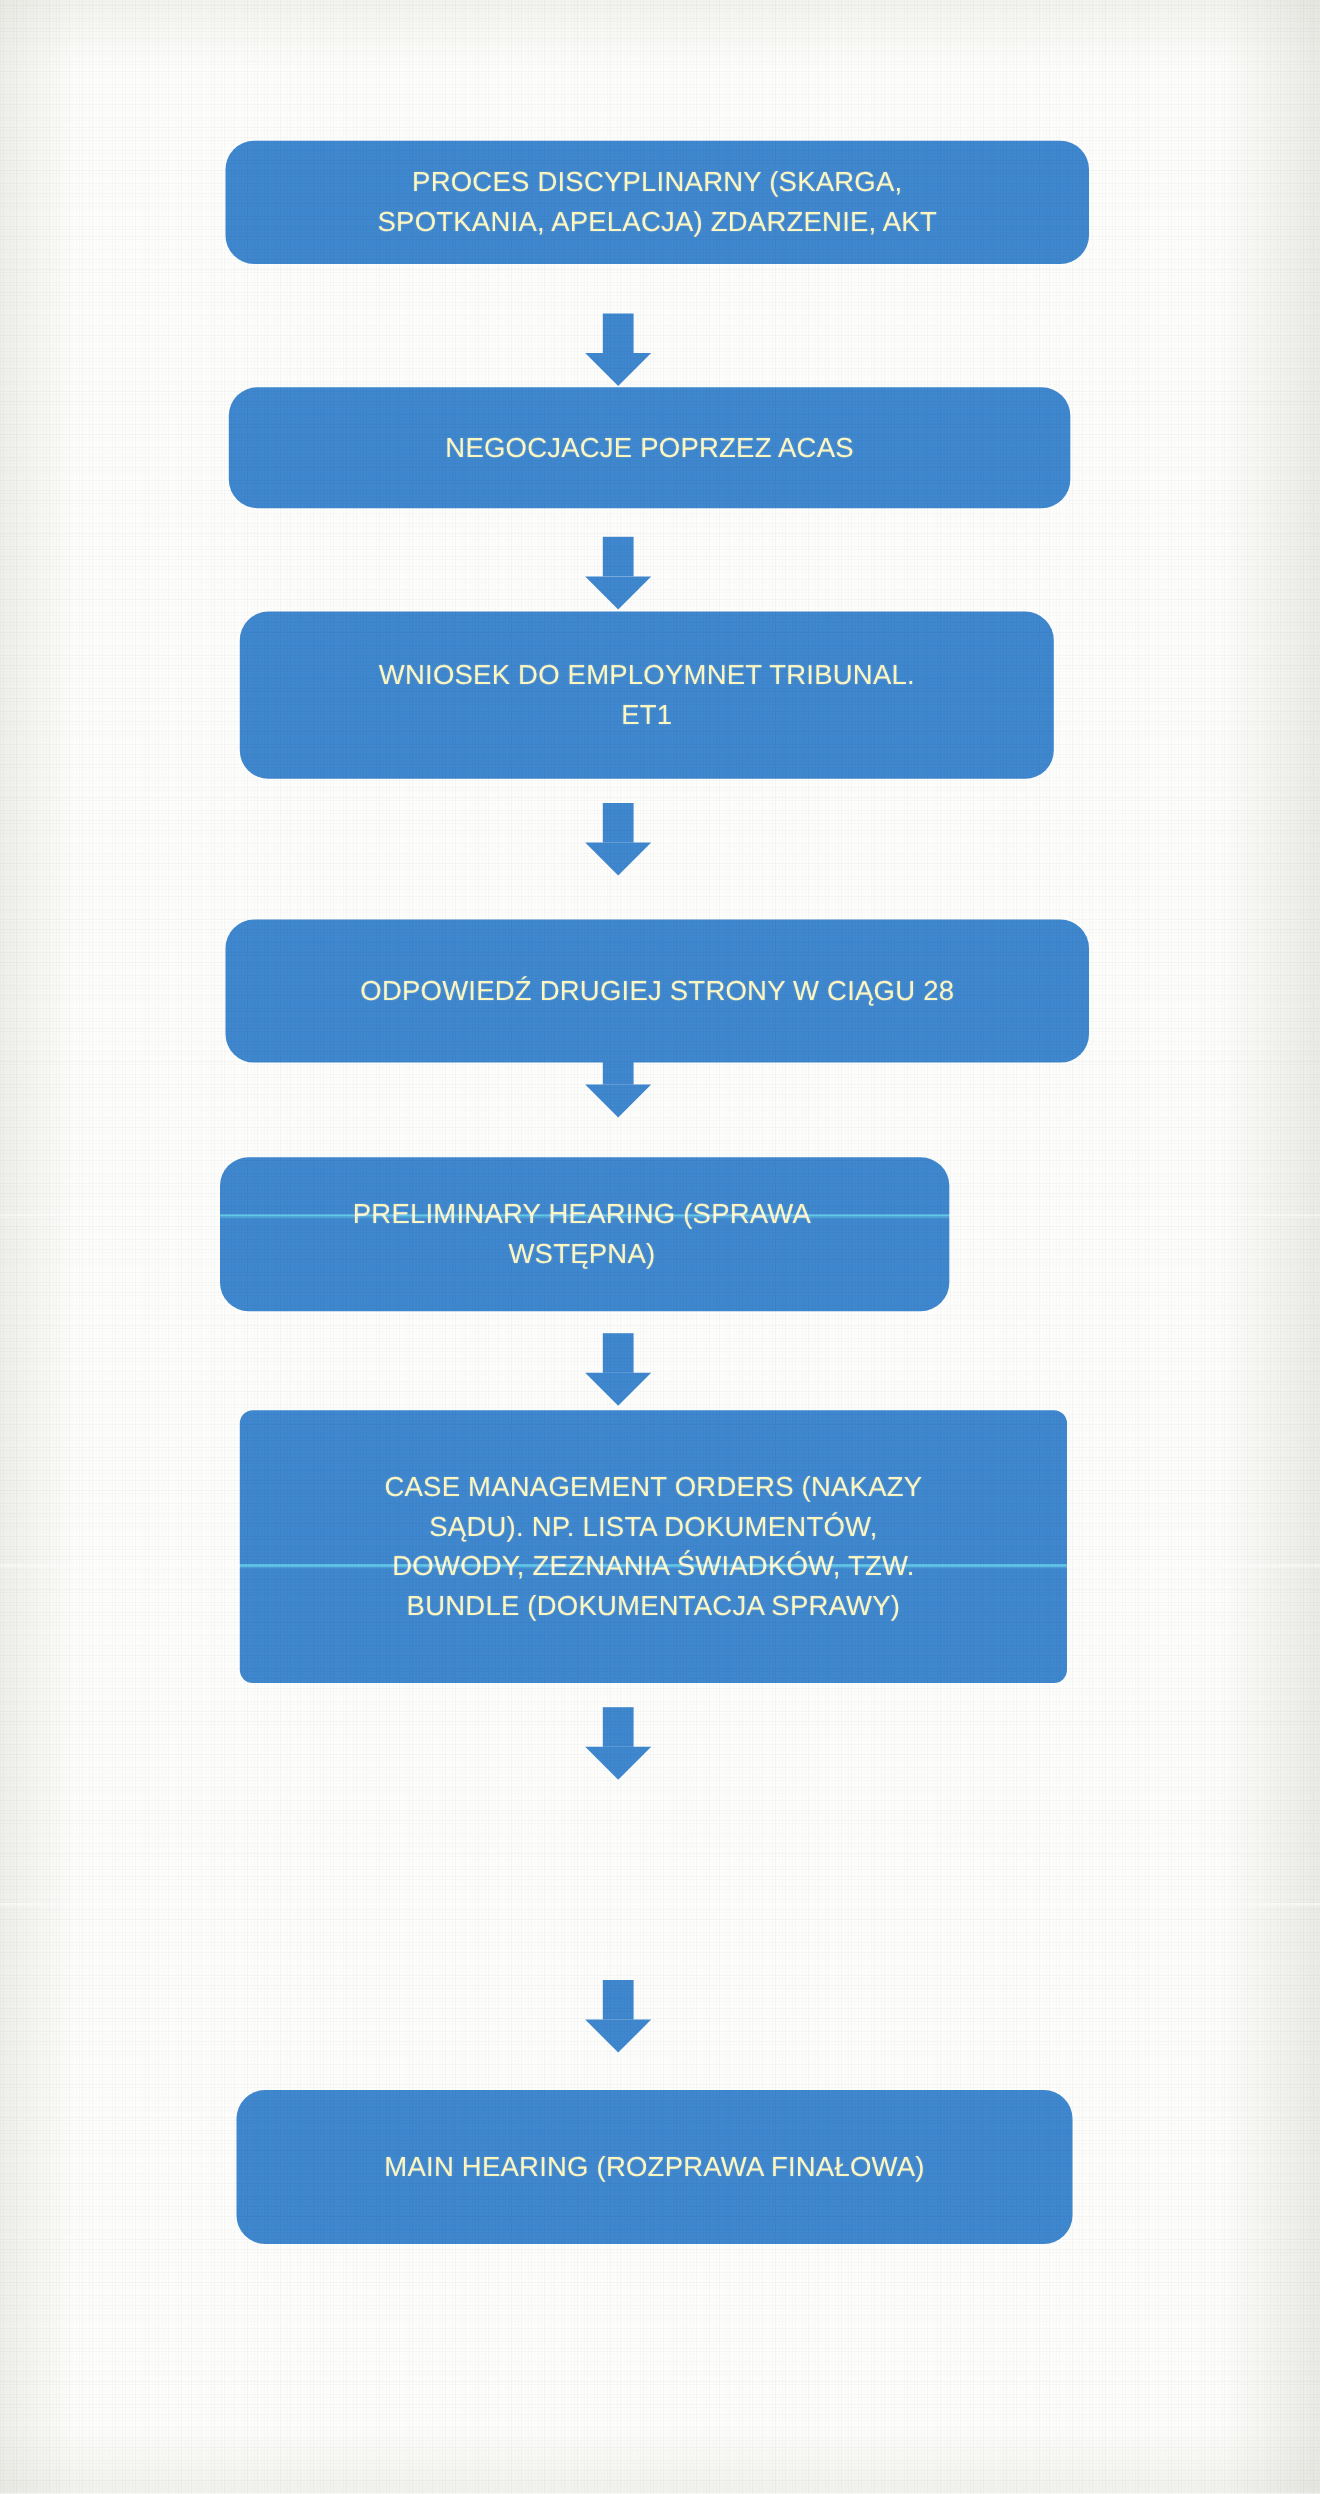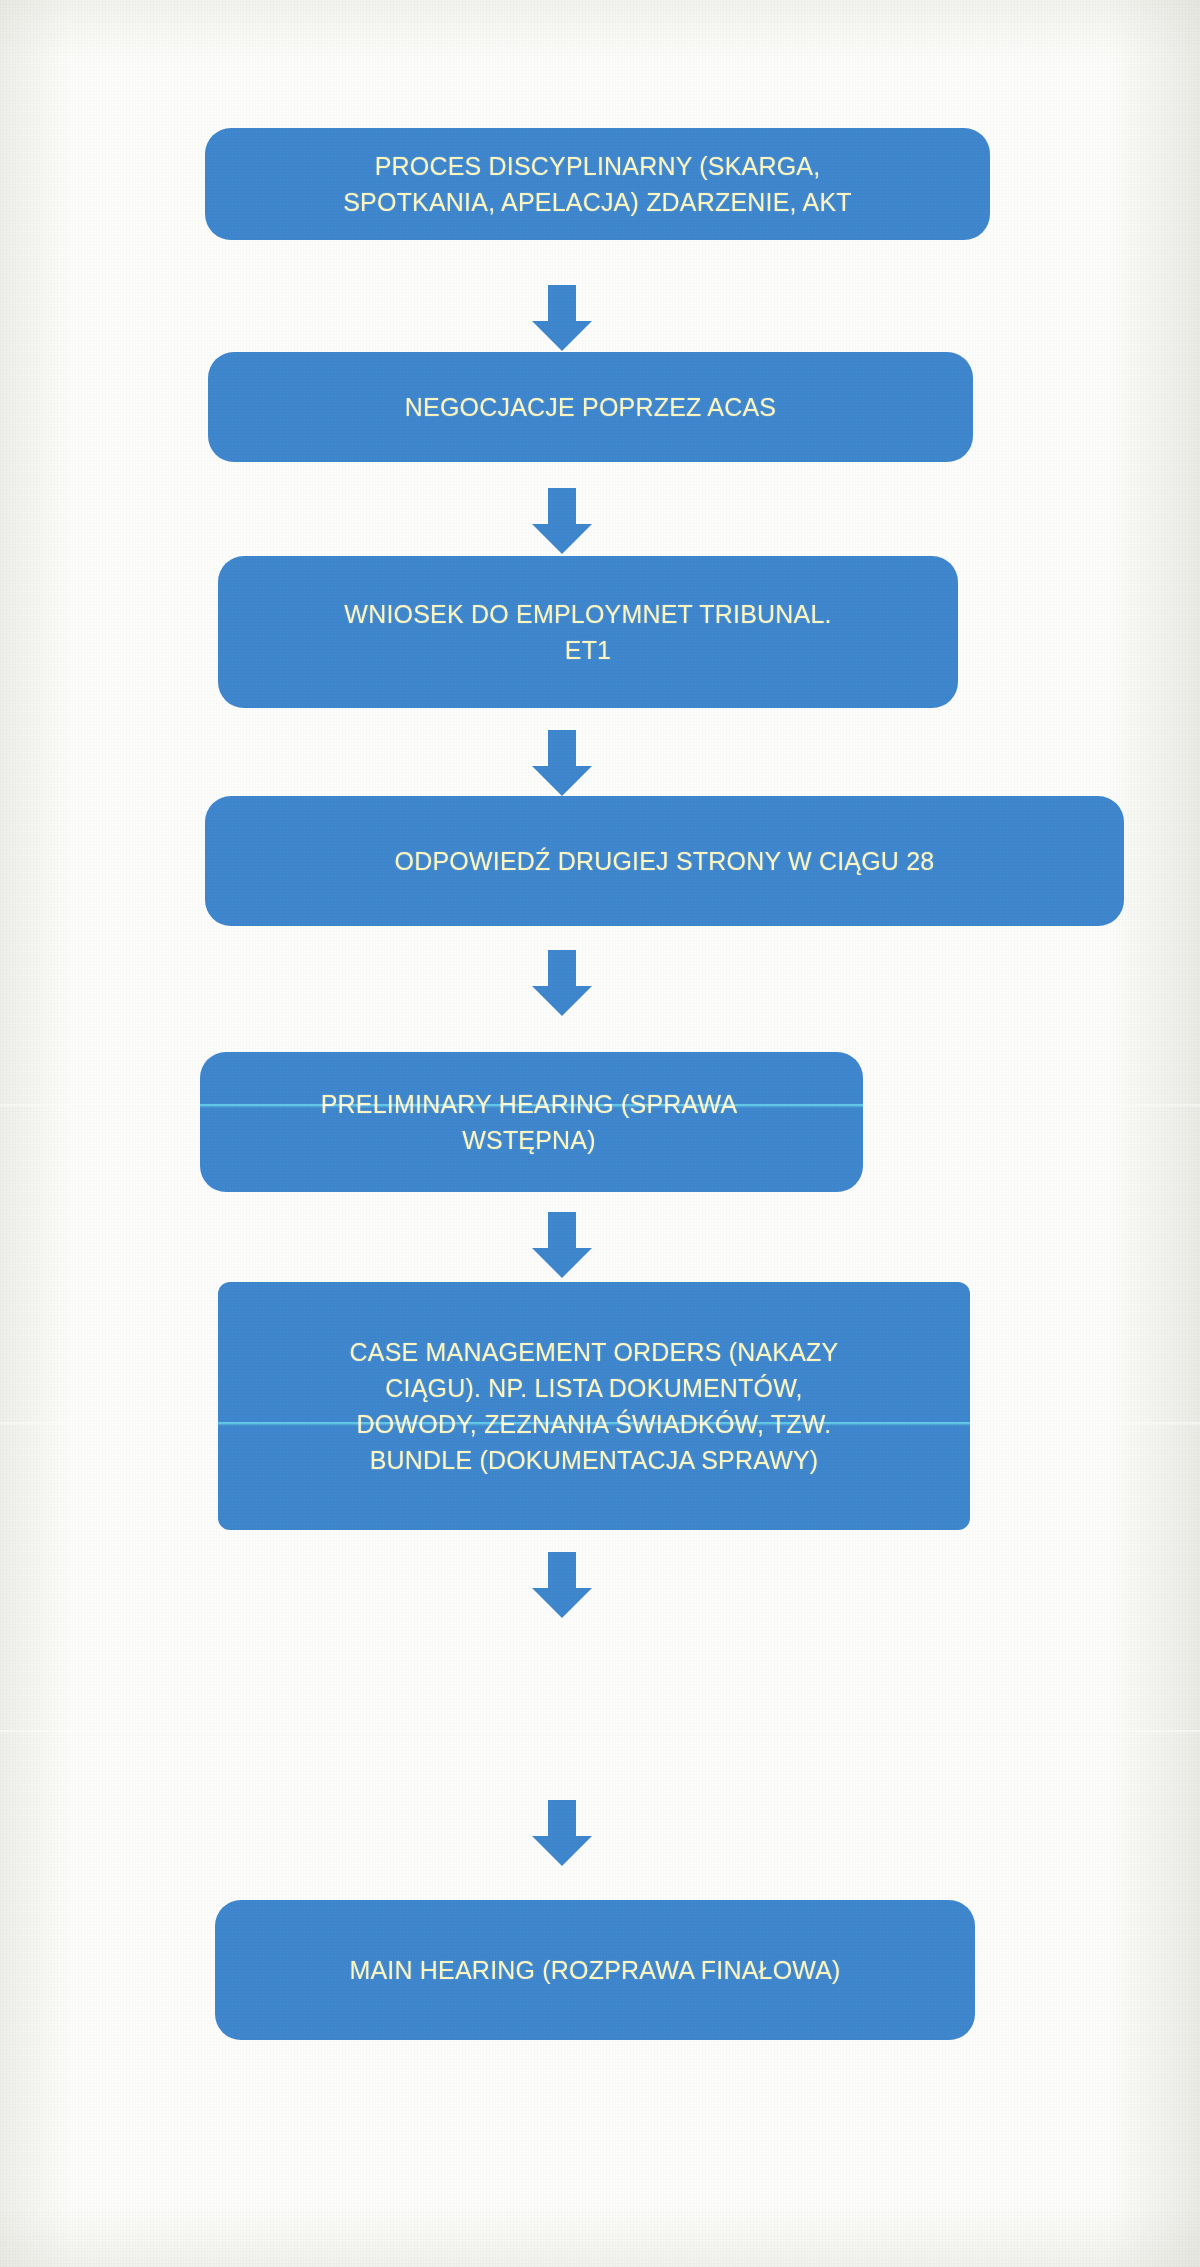--- a/index.html
+++ b/index.html
@@ -142,21 +142,21 @@
         <span>WNIOSEK DO EMPLOYMNET TRIBUNAL.</span><br>
         <span>ET1</span>
       </span>
     </div>
 
     <div class="arrow" style="left:532px; top:730px; height:66px;">
       <div class="shaft" style="height:36px;"></div>
       <div class="head" style="top:36px;"></div>
     </div>
 
-    <div class="node" style="left:205px; top:796px; width:919px; height:130px;">
+    <div class="node" style="left:205px; top:836px; width:785px; height:130px;">
       <span class="label">
         <span>ODPOWIEDŹ DRUGIEJ STRONY W CIĄGU 28</span><br>
       </span>
     </div>
 
     <div class="arrow" style="left:532px; top:950px; height:66px;">
       <div class="shaft" style="height:36px;"></div>
       <div class="head" style="top:36px;"></div>
     </div>
 
@@ -168,21 +168,21 @@
     </div>
 
     <div class="arrow" style="left:532px; top:1212px; height:66px;">
       <div class="shaft" style="height:36px;"></div>
       <div class="head" style="top:36px;"></div>
     </div>
 
     <div class="node" style="left:218px; top:1282px; width:752px; height:248px; border-radius:12px;">
       <span class="label">
         <span>CASE MANAGEMENT ORDERS (NAKAZY</span><br>
-        <span>CIĄGU). NP. LISTA DOKUMENTÓW,</span><br>
+        <span>SĄDU). NP. LISTA DOKUMENTÓW,</span><br>
         <span>DOWODY, ZEZNANIA ŚWIADKÓW, TZW.</span><br>
         <span>BUNDLE (DOKUMENTACJA SPRAWY)</span>
       </span>
     </div>
 
     <div class="arrow" style="left:532px; top:1552px; height:66px;">
       <div class="shaft" style="height:36px;"></div>
       <div class="head" style="top:36px;"></div>
     </div>
 

